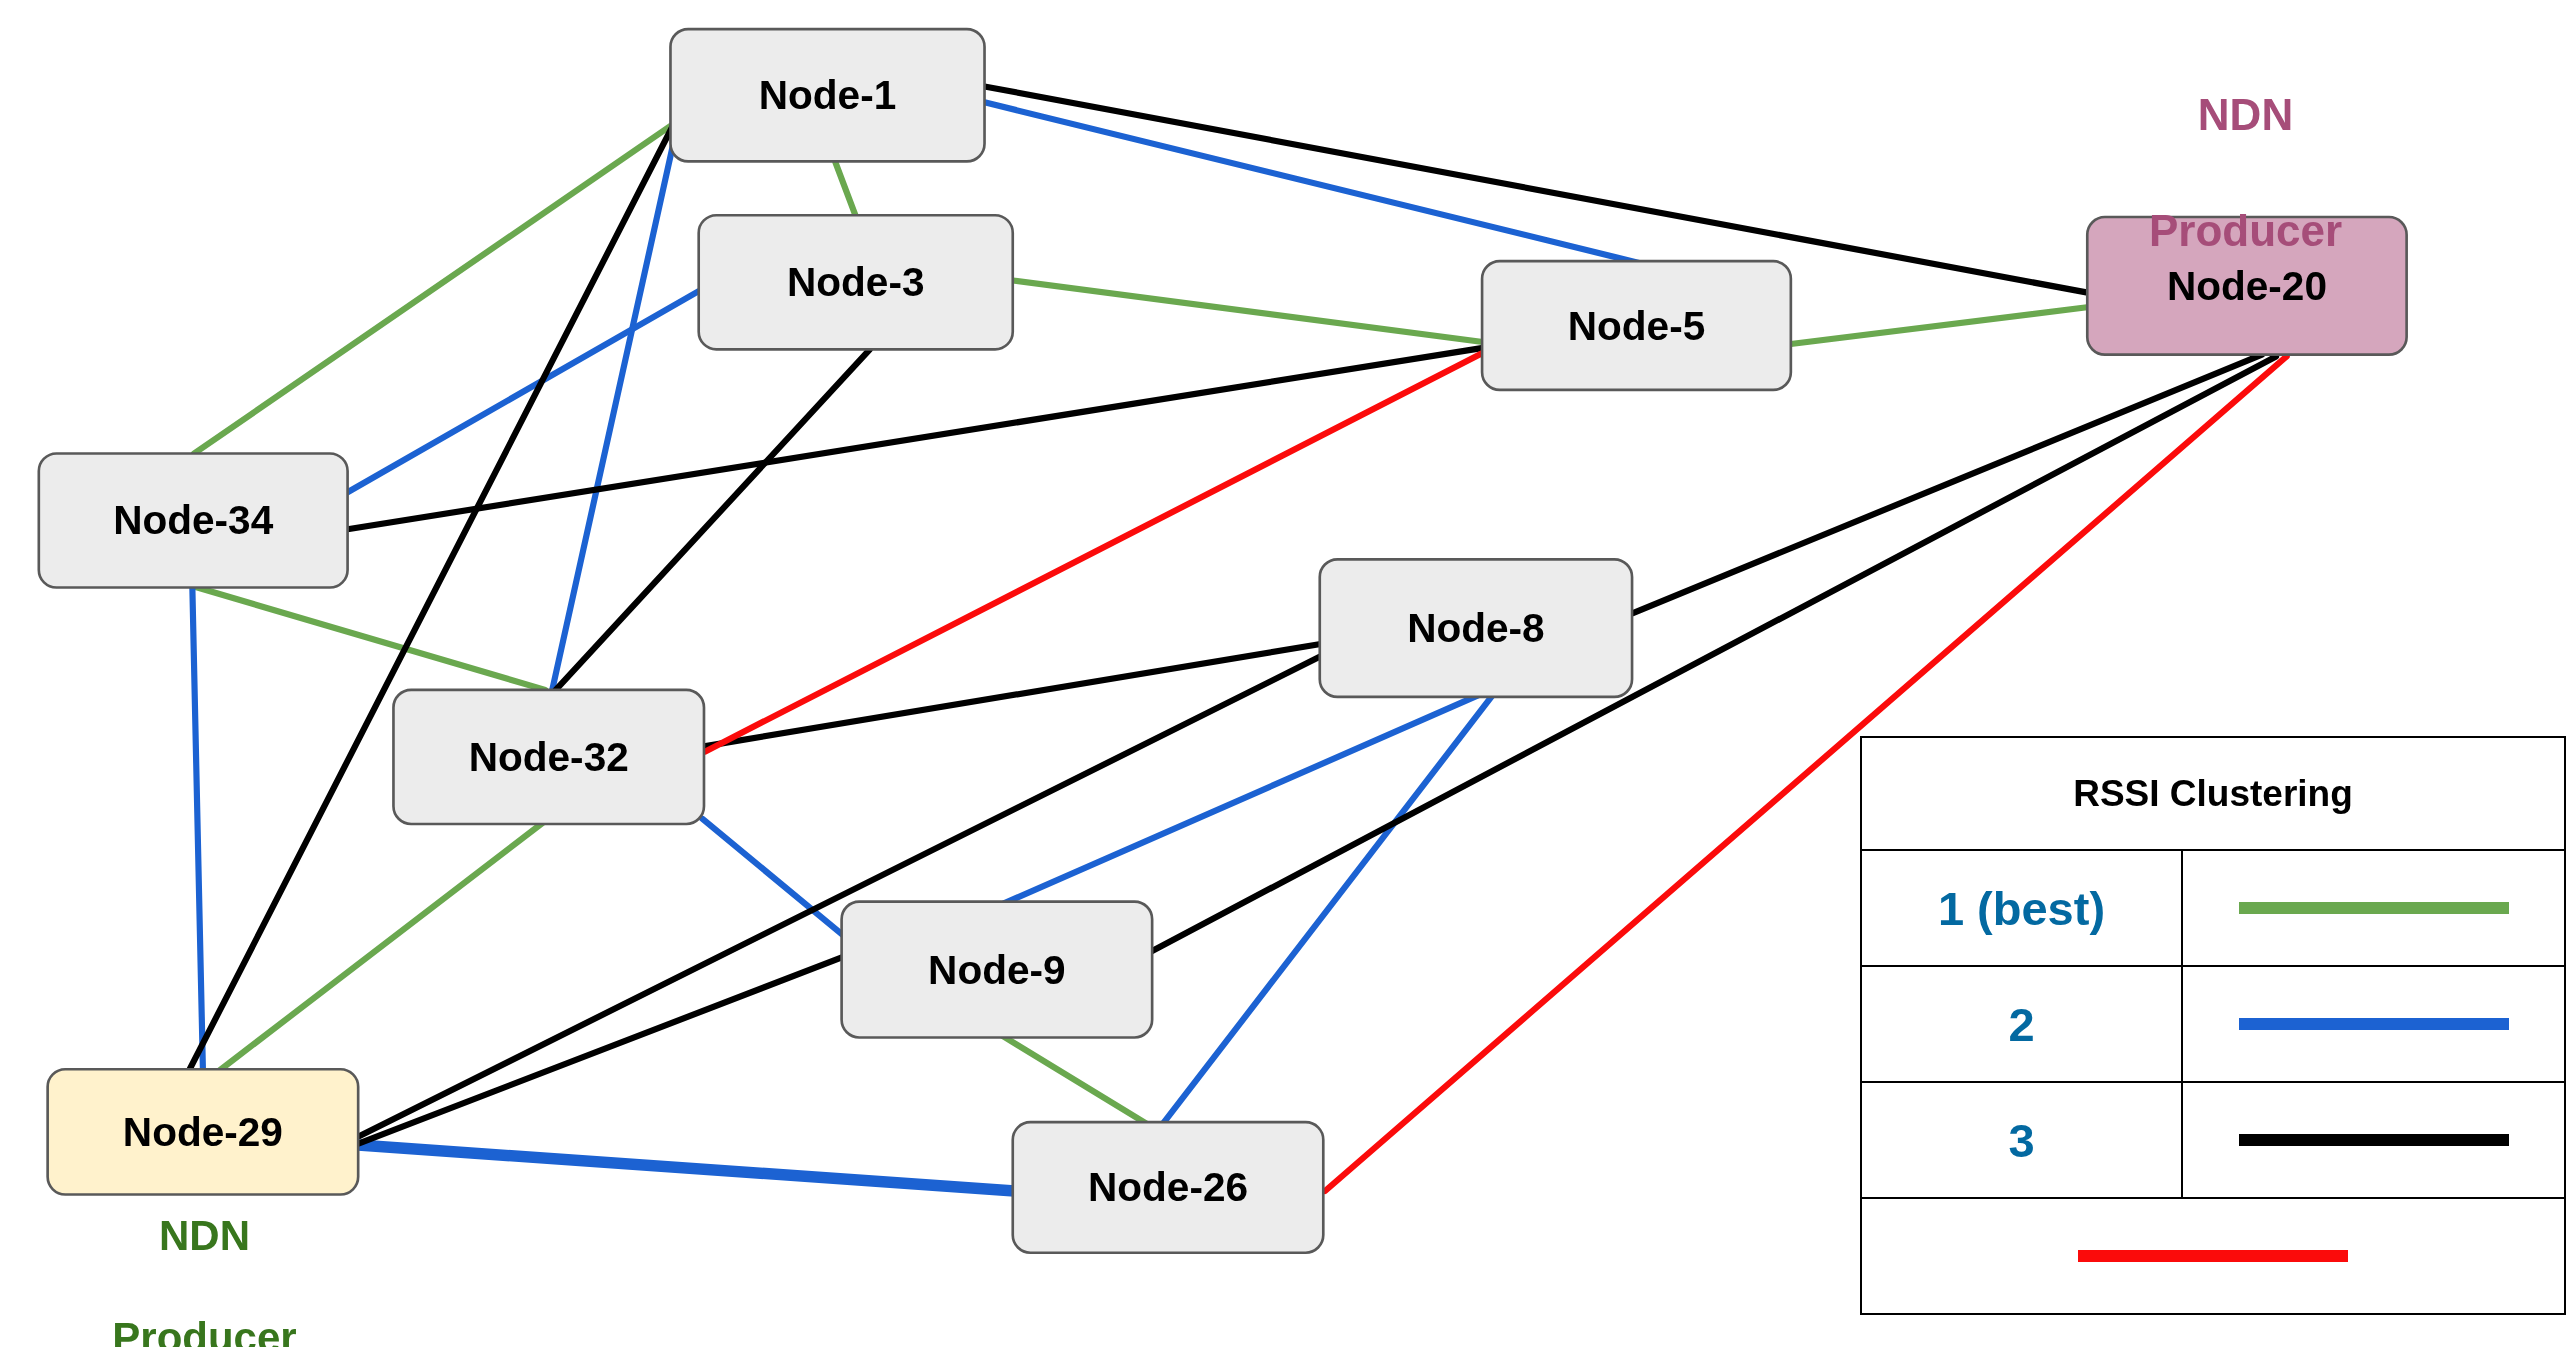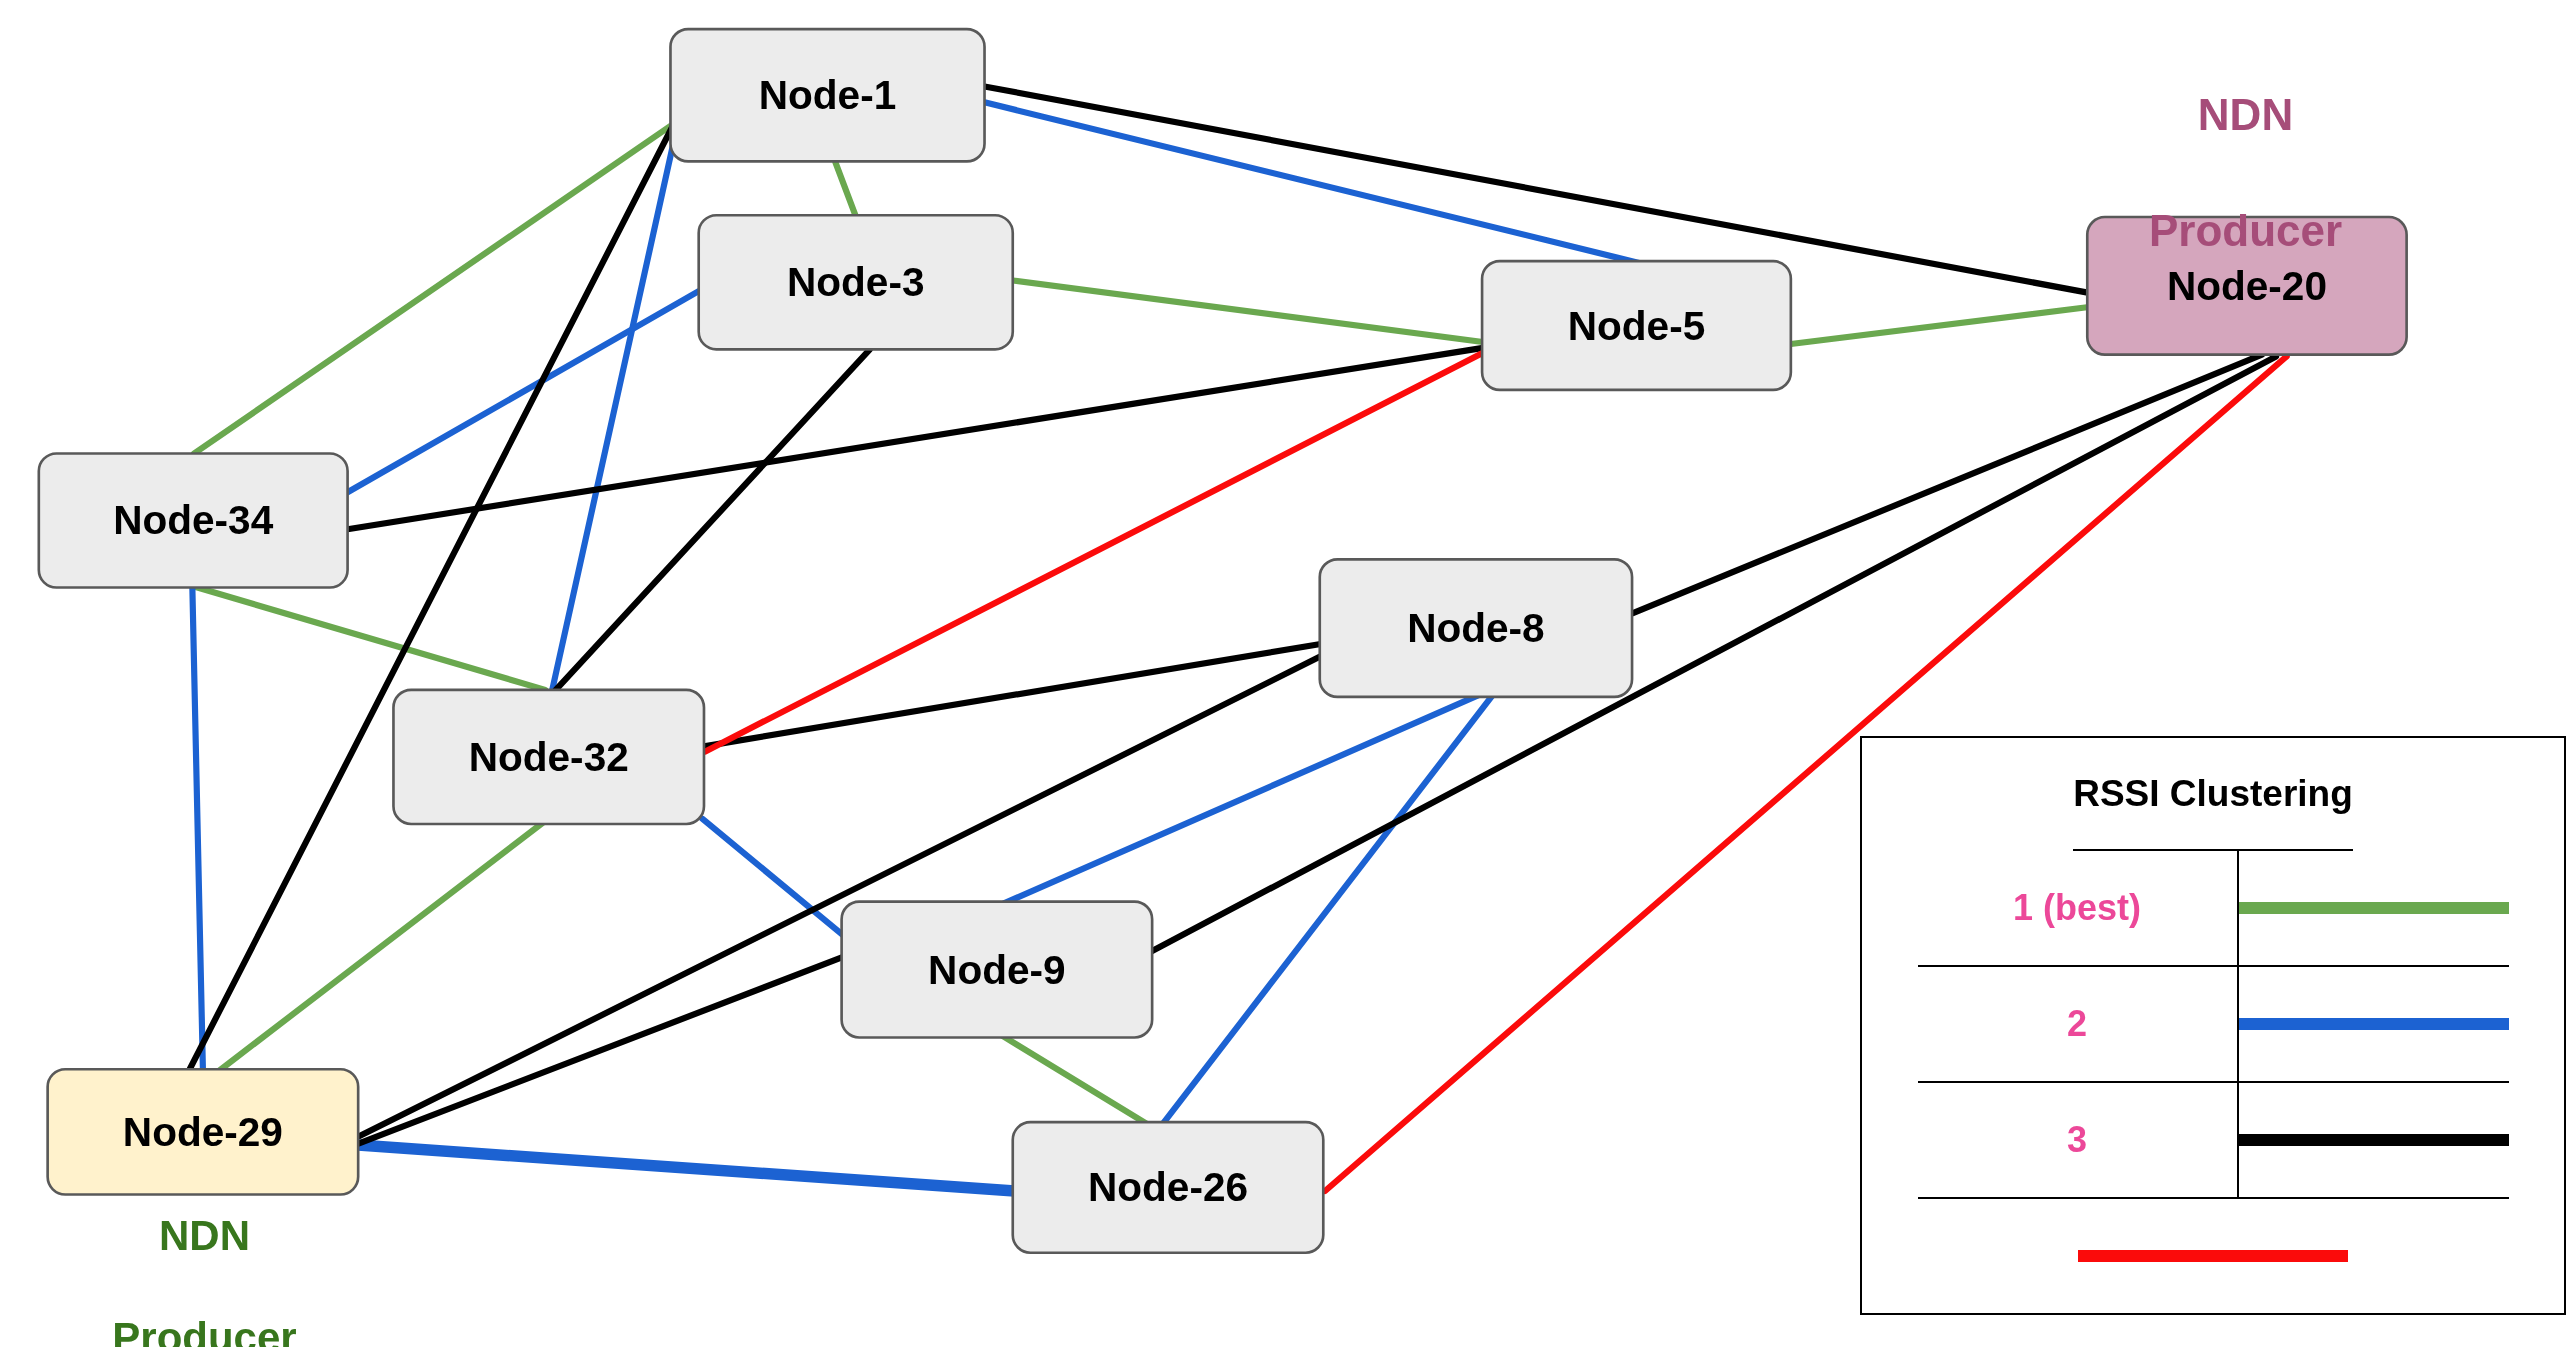--- a/index.html
+++ b/index.html
@@ -44,21 +44,20 @@
     position: absolute;
     left: 1860px;
     top: 736px;
     width: 706px;
     height: 579px;
     box-sizing: border-box;
     border: 2.6px solid #000000;
     background: #ffffff;
     display: flex;
     flex-direction: column;
-    align-items: center;
   }
   #legend-header {
     height: 111px;
     flex: 0 0 111px;
     border-bottom: 2.6px solid #000000;
     display: flex;
     align-items: center;
     justify-content: center;
     font-size: 37px;
     font-weight: bold;
@@ -77,23 +76,23 @@
   .legend-row:last-child {
     border-bottom: none;
   }
   .legend-label-cell {
     width: 321px;
     box-sizing: border-box;
     border-right: 2.6px solid #000000;
     display: flex;
     align-items: center;
     justify-content: center;
-    font-size: 36px;
+    font-size: 47px;
     font-weight: bold;
-    color: #ec4899;
+    color: #0369a1;
   }
   .legend-swatch-cell {
     flex: 1;
     display: flex;
     align-items: center;
     justify-content: center;
   }
   .legend-swatch {
     width: 270px;
     height: 11.5px;

